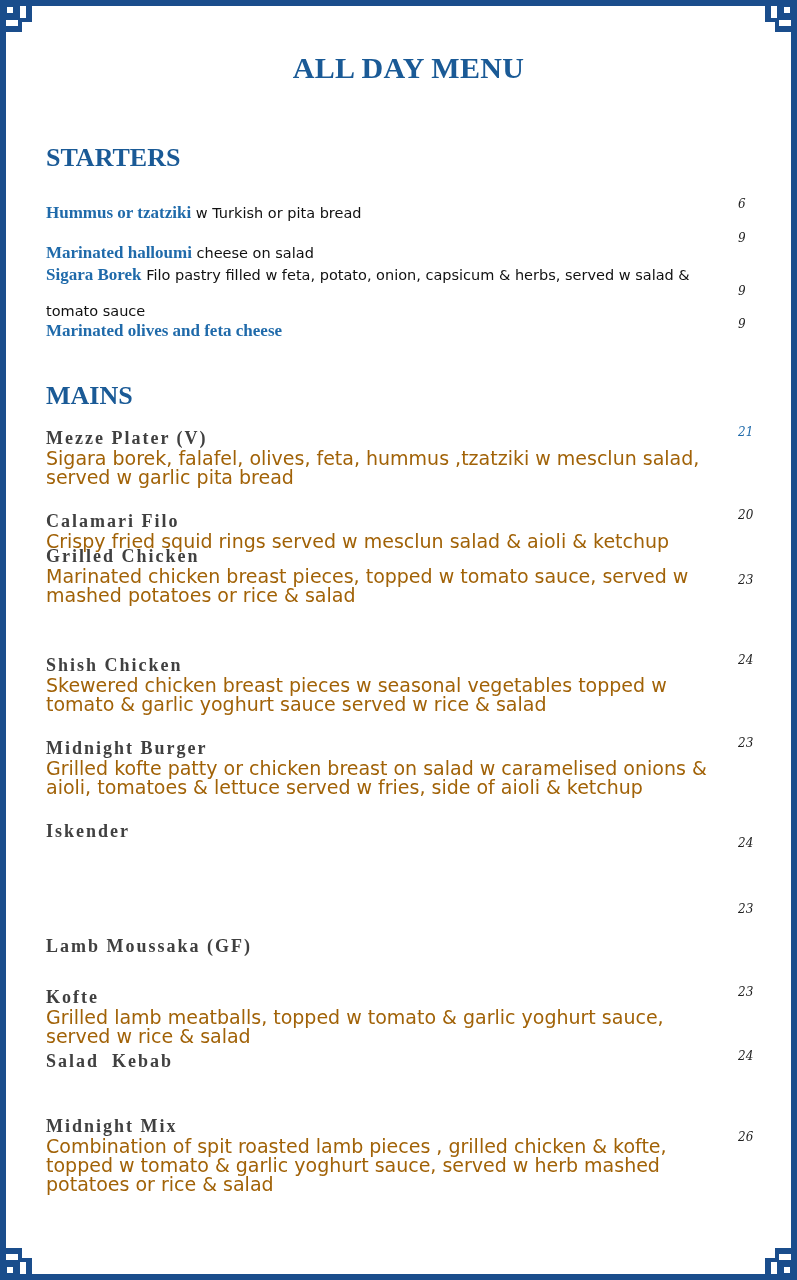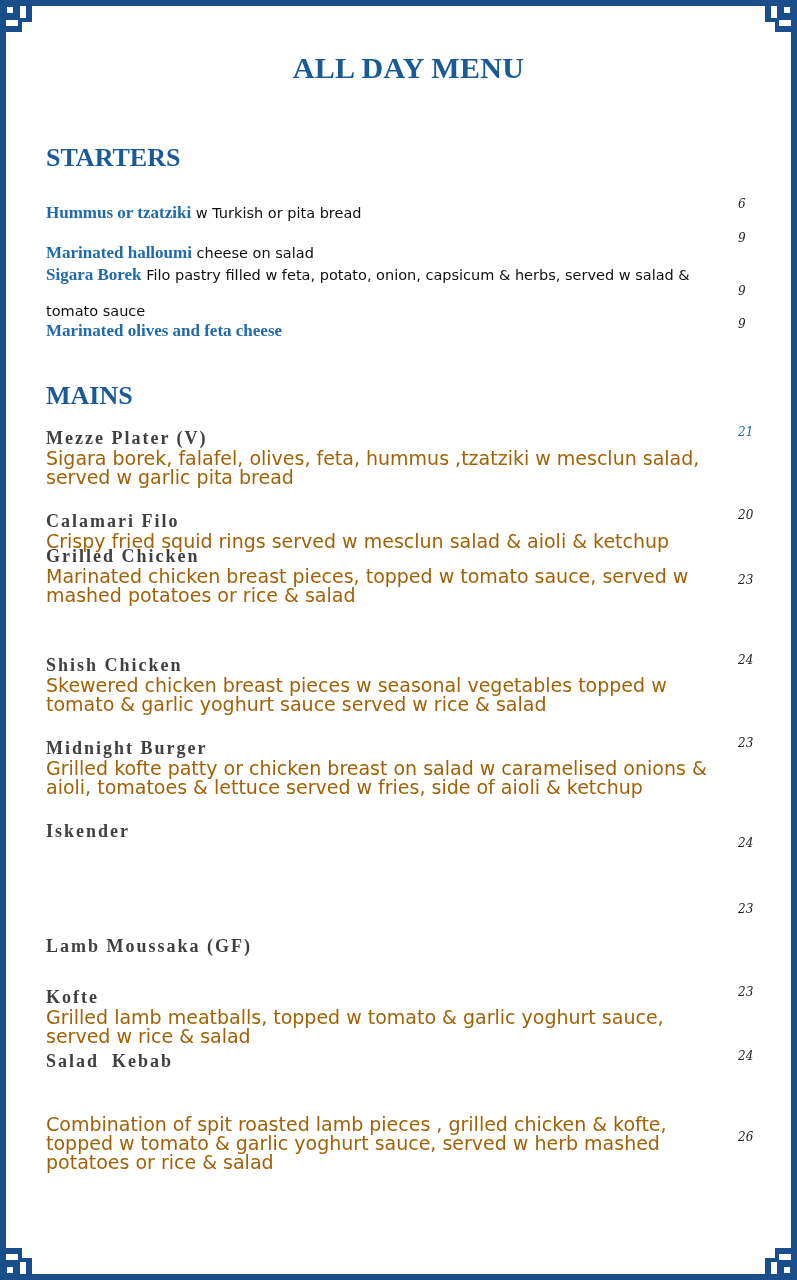--- a/index.html
+++ b/index.html
@@ -192,15 +192,16 @@
   <span class="desc">Grilled lamb meatballs, topped w tomato &amp; garlic yoghurt sauce, served w rice &amp; salad</span>
 </div>
 <div class="price" style="top:985px;">23</div>
 
 <div class="main-item" style="top:1050px;">
   <span class="name" style="white-space:pre;">Salad  Kebab</span>
 </div>
 <div class="price" style="top:1049px;">24</div>
 
 <div class="main-item" style="top:1115px;">
+  <span class="name">Midnight Mix</span>
   <span class="desc">Combination of spit roasted lamb pieces , grilled chicken &amp; kofte, topped w tomato &amp; garlic yoghurt sauce, served w herb mashed potatoes or rice &amp; salad</span>
 </div>
 <div class="price" style="top:1130px;">26</div>
 
 </body></html>

